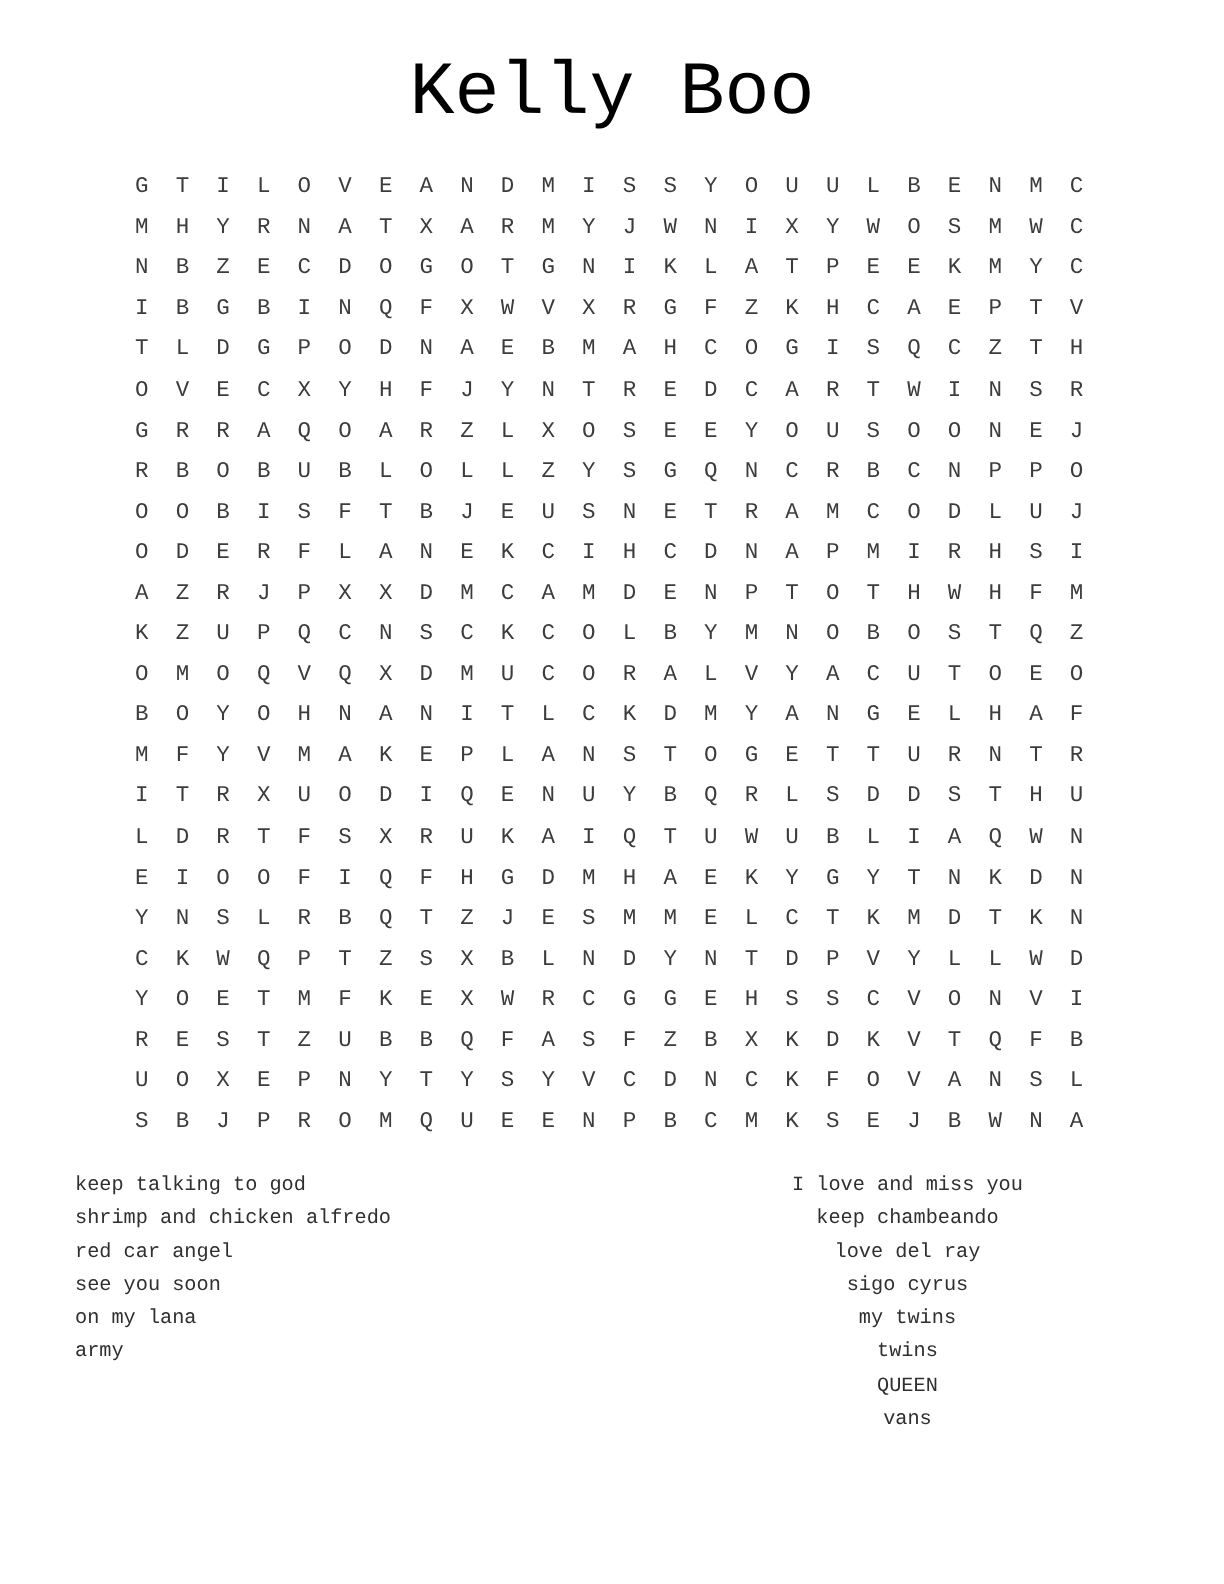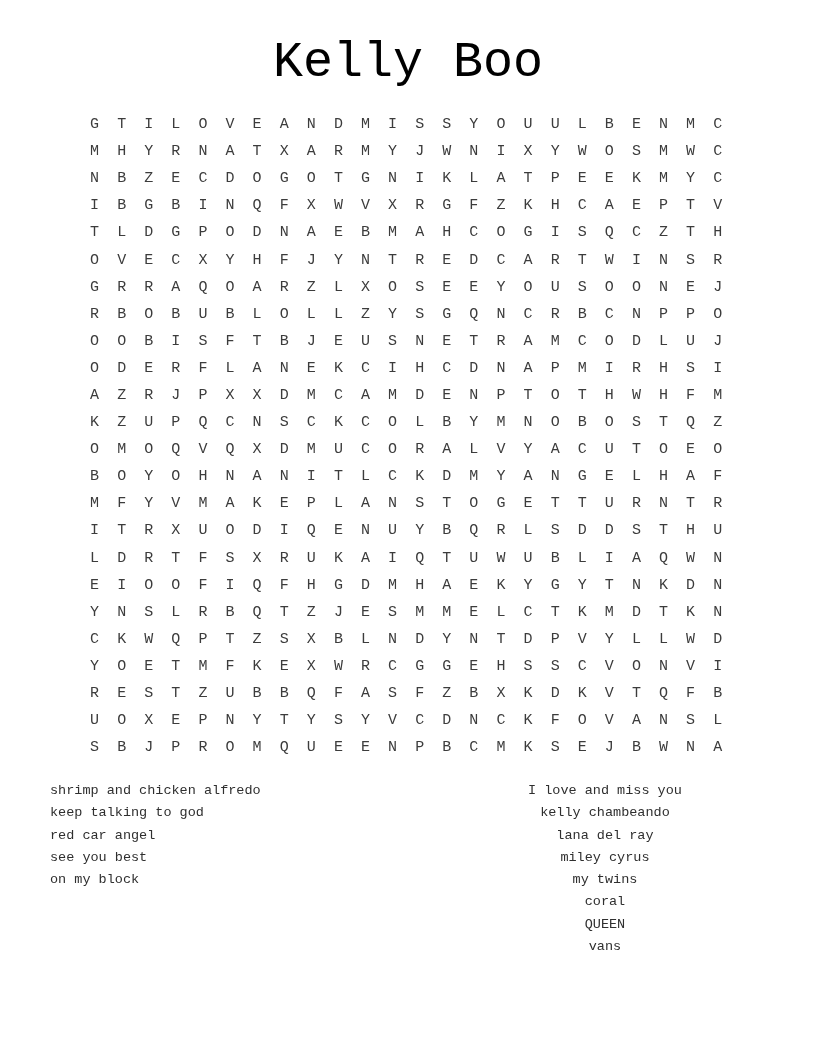--- a/index.html
+++ b/index.html
@@ -630,32 +630,33 @@
       <span class="cell">S</span>
       <span class="cell">E</span>
       <span class="cell">J</span>
       <span class="cell">B</span>
       <span class="cell">W</span>
       <span class="cell">N</span>
       <span class="cell">A</span>
     </div>
 
   <div class="word-col col-1">
+      <div class="word">keep talking to god</div>
       <div class="word">shrimp and chicken alfredo</div>
-      <div class="word">keep talking to god</div>
       <div class="word">red car angel</div>
-      <div class="word">see you best</div>
-      <div class="word">on my block</div>
+      <div class="word">see you soon</div>
+      <div class="word">on my lana</div>
+      <div class="word">army</div>
     </div>
 
 
   <div class="word-col col-3">
       <div class="word">I love and miss you</div>
-      <div class="word">kelly chambeando</div>
-      <div class="word">lana del ray</div>
-      <div class="word">miley cyrus</div>
+      <div class="word">keep chambeando</div>
+      <div class="word">love del ray</div>
+      <div class="word">sigo cyrus</div>
       <div class="word">my twins</div>
-      <div class="word">coral</div>
+      <div class="word">twins</div>
       <div class="word">QUEEN</div>
       <div class="word">vans</div>
     </div>
 
 </div>
 
 </body></html>

